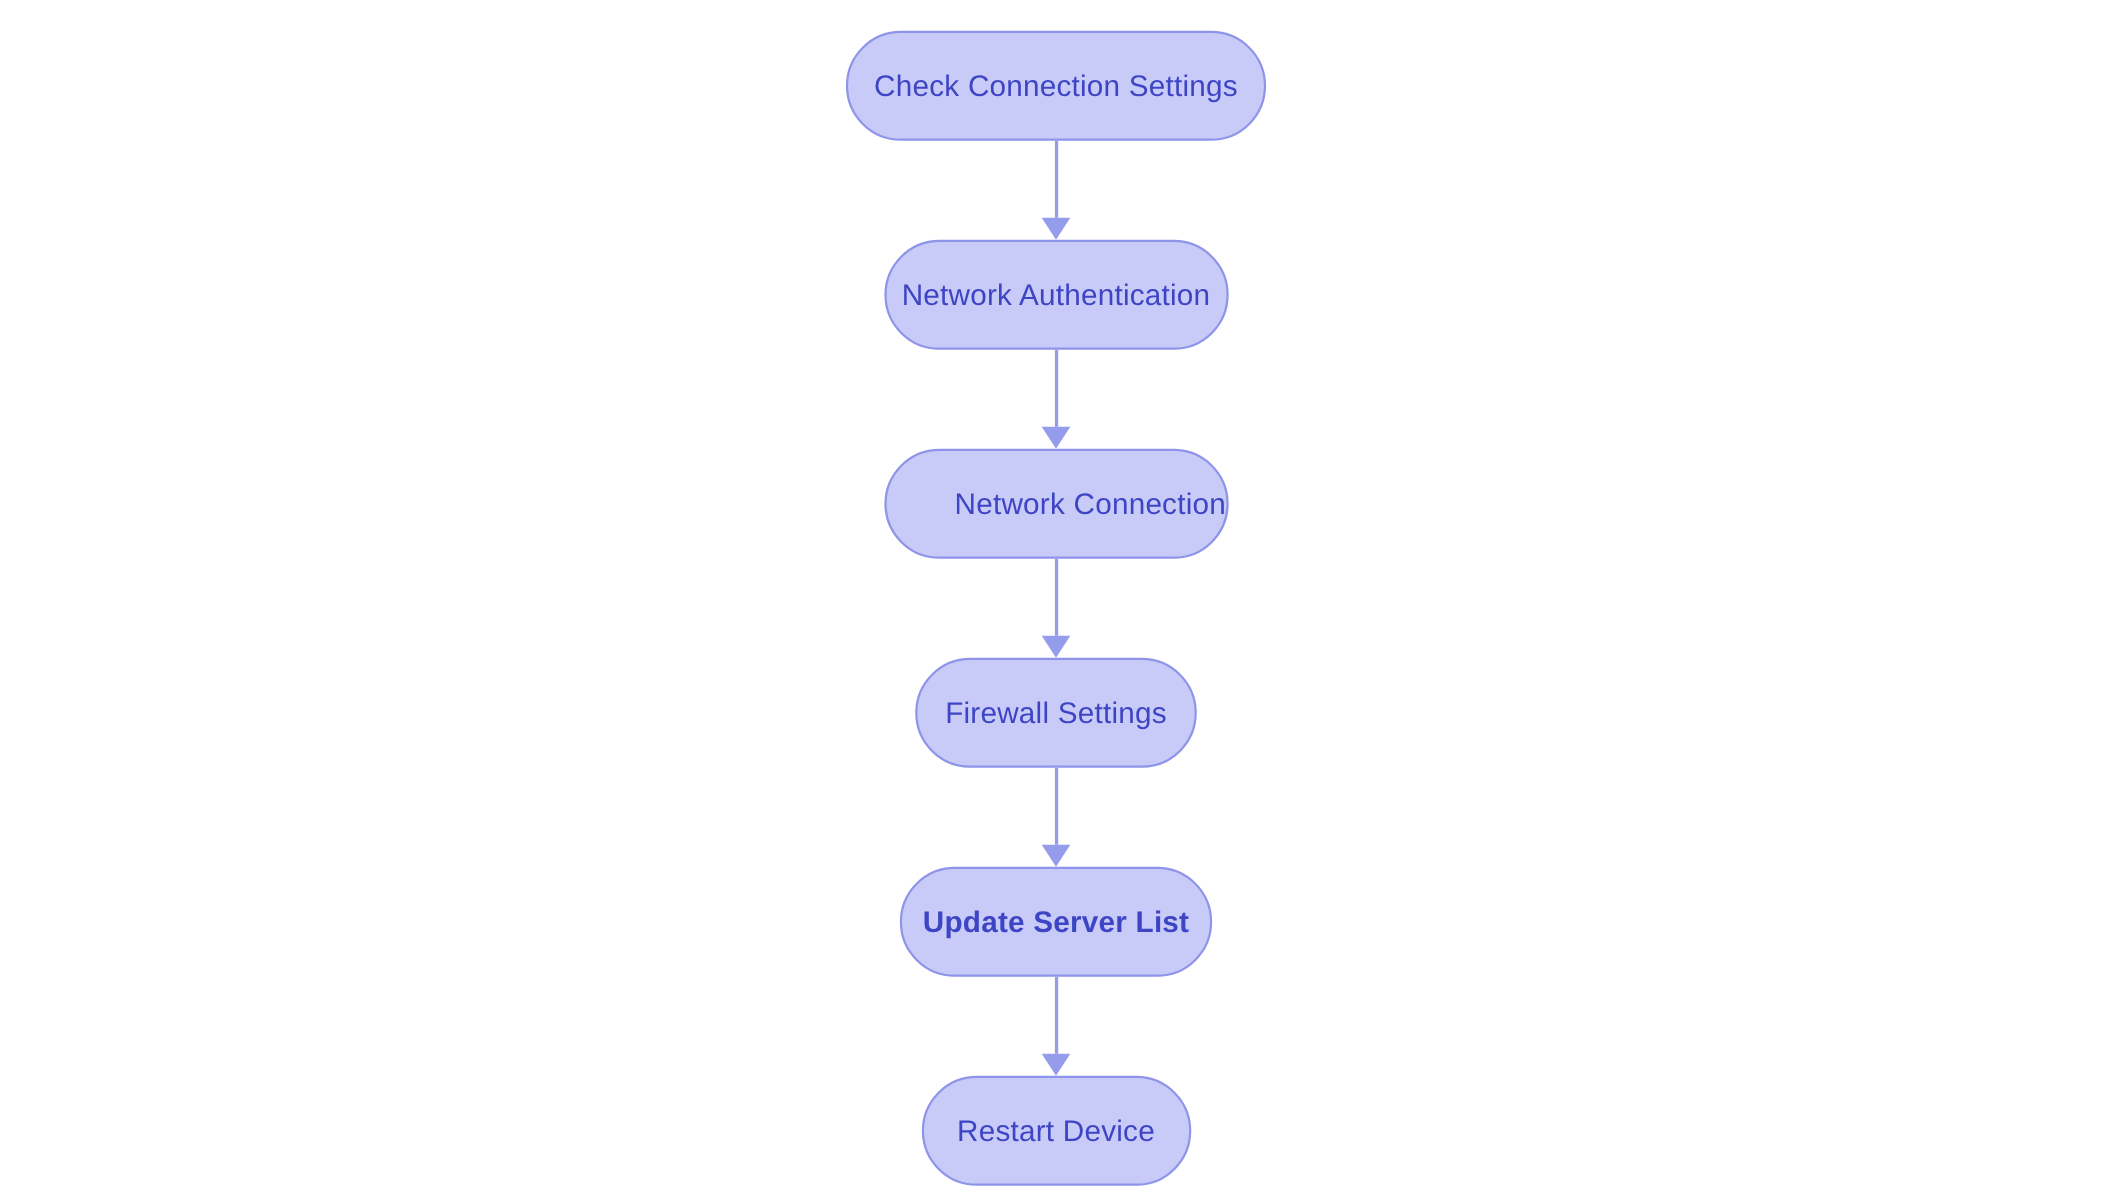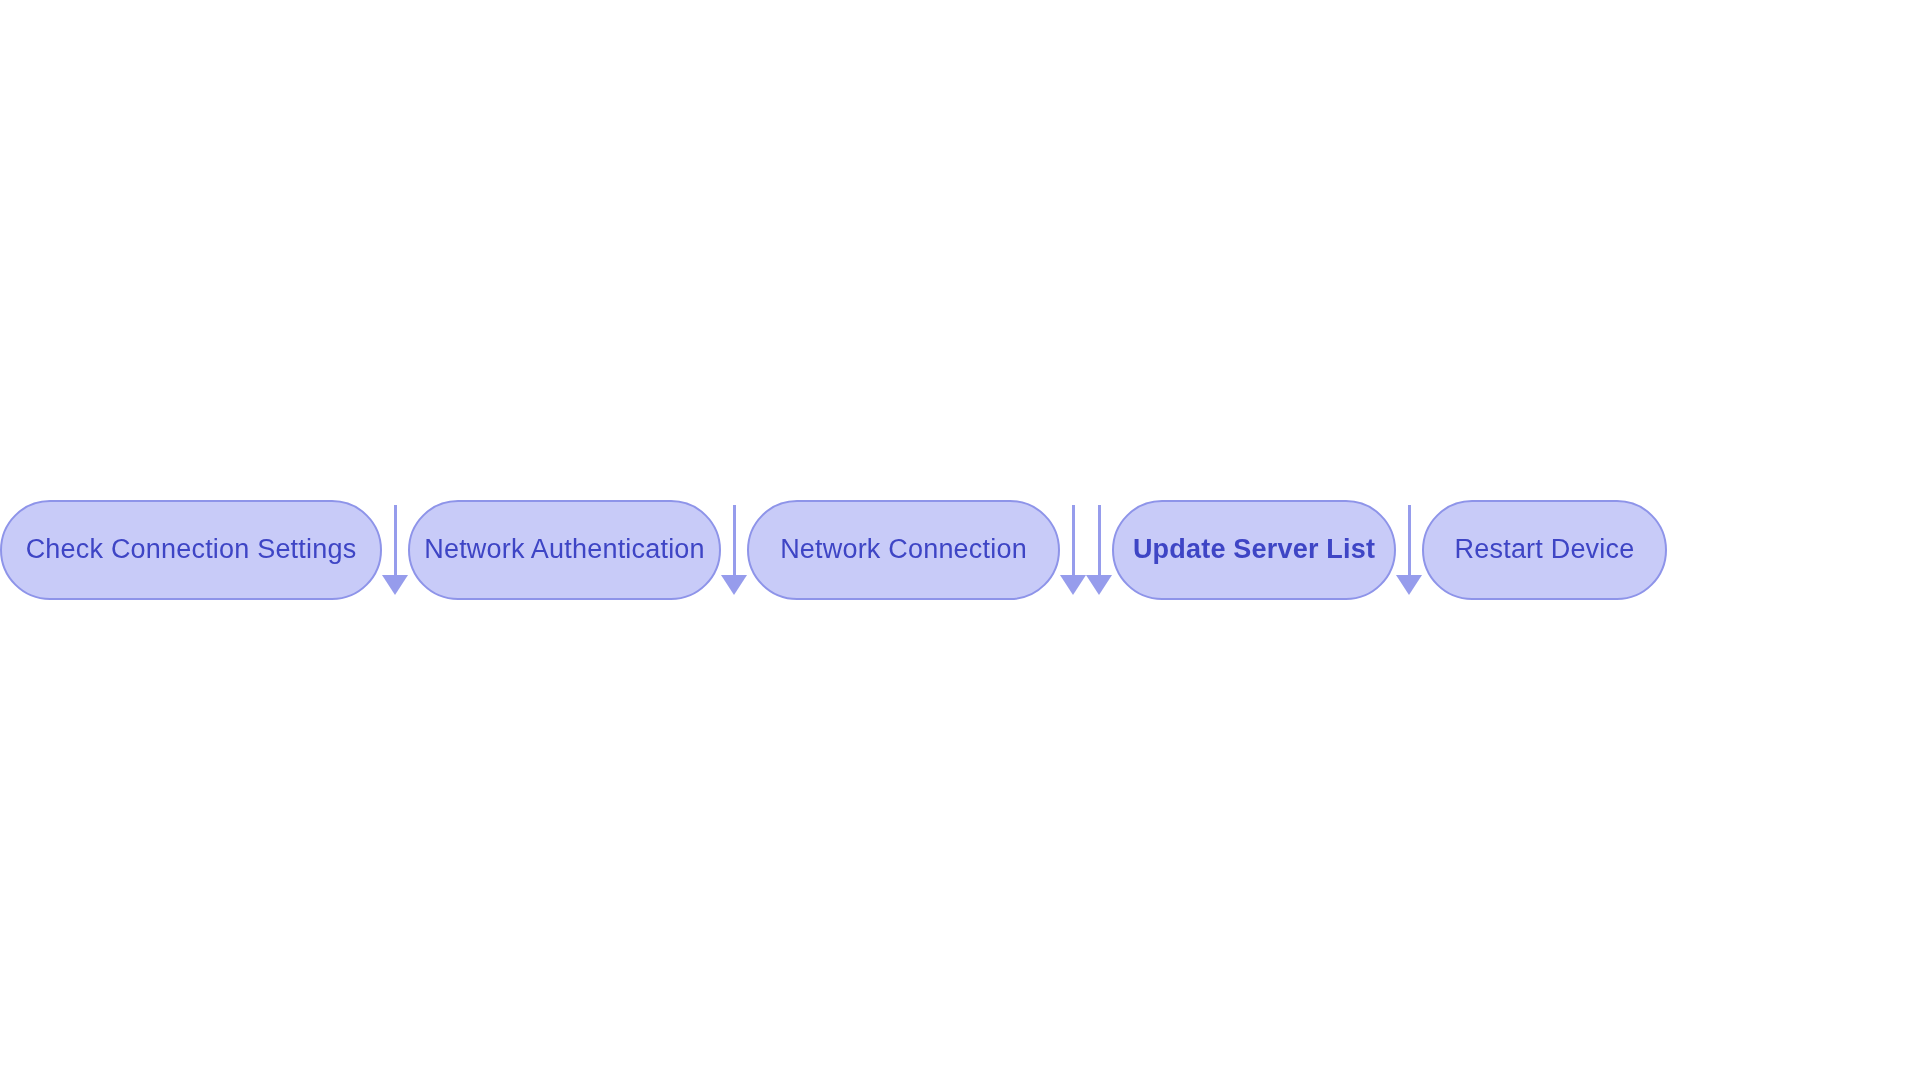--- a/index.html
+++ b/index.html
@@ -10,44 +10,44 @@
   }
   body {
     width: 1920px;
     height: 1083px;
     overflow: hidden;
   }
   .canvas {
     width: 100%;
     height: 100%;
     display: flex;
-    flex-direction: row;
+    flex-direction: column;
     align-items: center;
-    padding-top: 16px;
+    padding-top: 28px;
     box-sizing: border-box;
   }
   .node {
     height: 100px;
     box-sizing: border-box;
     border-radius: 50px;
     background: #c8cbf8;
     border: 2px solid #8e94e9;
     color: #3e45c5;
     font-size: 27px;
     font-weight: 500;
     letter-spacing: 0.2px;
     display: flex;
     align-items: center;
     justify-content: center;
     white-space: nowrap;
     flex: 0 0 auto;
   }
   .n1 { width: 382px; }
   .n2 { width: 313px; }
-  .n3 { width: 313px; }
+  .n3 { width: 313px; justify-content: flex-end; }
   .n4 { width: 256px; }
   .n5 { width: 284px; font-weight: bold; }
   .n6 { width: 245px; align-items: center; }
   .arrow {
     height: 90px;
     flex: 0 0 auto;
     display: flex;
     flex-direction: column;
     align-items: center;
   }
@@ -89,20 +89,23 @@
 
   <div class="node n3">
     <span>Network Connection</span>
   </div>
 
   <div class="arrow">
     <div class="line"></div>
     <div class="head"></div>
   </div>
 
+  <div class="node n4">
+    <span>Firewall Settings</span>
+  </div>
 
   <div class="arrow">
     <div class="line"></div>
     <div class="head"></div>
   </div>
 
   <div class="node n5">
     <span>Update Server List</span>
   </div>
 

